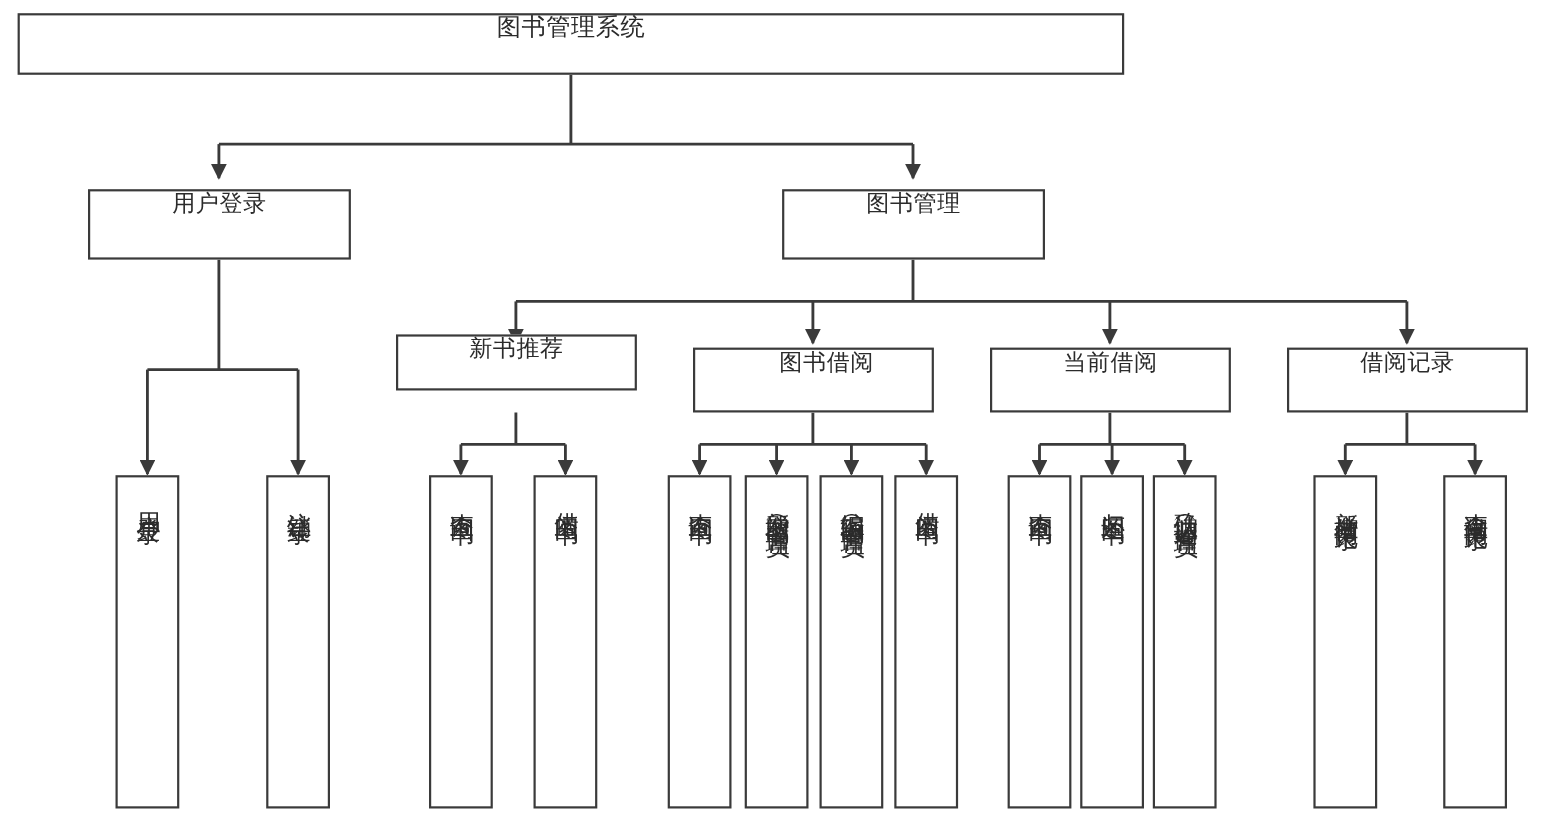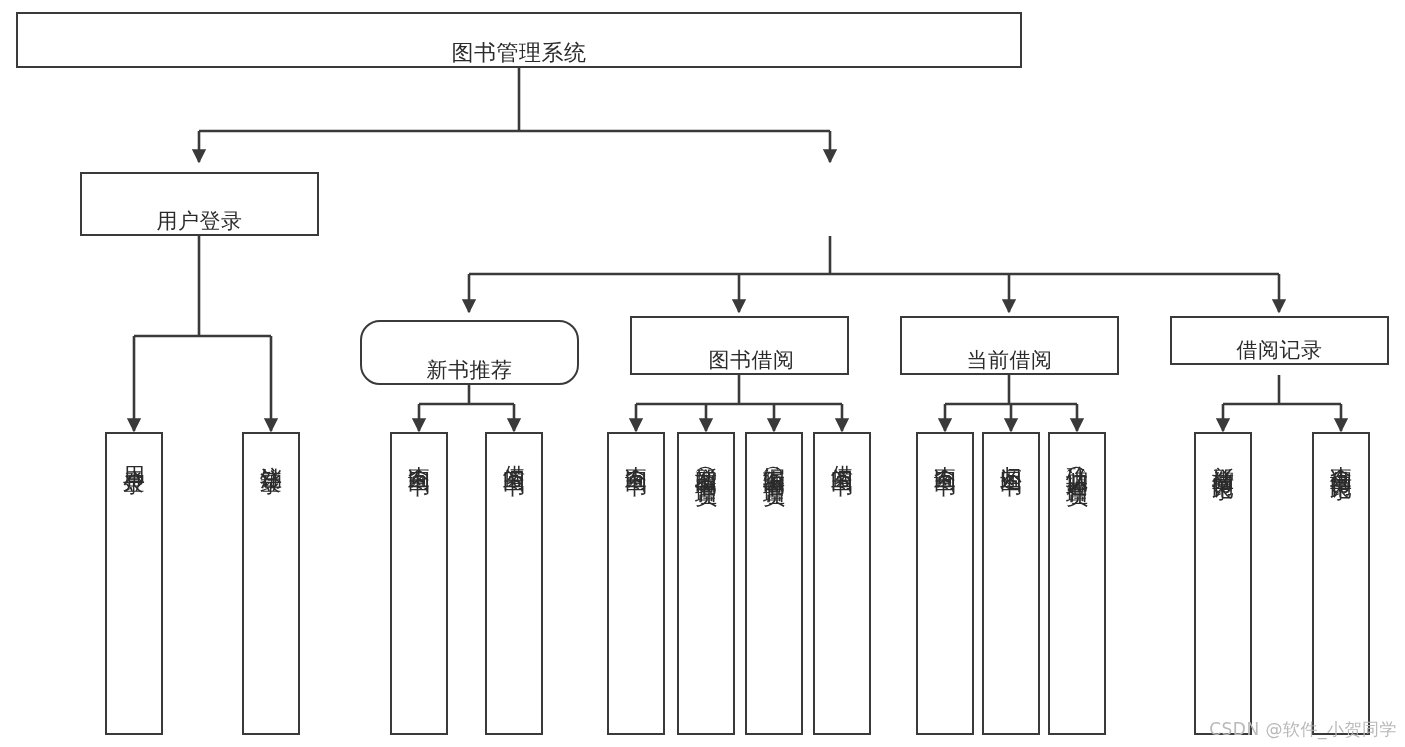--- a/index.html
+++ b/index.html
@@ -20,21 +20,21 @@
     left:0; top:0;
     width:1405px; height:747px;
     pointer-events:none;
   }
   .node{
     position:absolute;
     box-sizing:border-box;
     background:#ffffff;
     border:2px solid #3a3a3a;
     display:flex;
-    align-items:flex-end;
+    align-items:flex-start;
     justify-content:center;
     text-align:center;
     line-height:1.12;
   }
   .node .lbl{
     display:block;
     font-size:21px;
     letter-spacing:0.5px;
     color:#2b2b2b;
   }
@@ -122,31 +122,34 @@
     </g>
   </svg>
 
   <div class="node root" style="left:16px; top:12px; width:1006px; height:56px;">
     <span class="lbl">图书管理系统</span>
   </div>
 
   <div class="node lvl1" style="left:80px; top:172px; width:239px; height:64px;">
     <span class="lbl">用户登录</span>
   </div>
+  <div class="node lvl1" style="left:711px; top:172px; width:239px; height:64px;">
+    <span class="lbl">图书管理</span>
+  </div>
 
-  <div class="node lvl2" style="left:360px; top:320px; width:219px; height:65px;border-radius:20px;">
+  <div class="node lvl2" style="left:360px; top:304px; width:219px; height:51px;">
     <span class="lbl">新书推荐</span>
   </div>
   <div class="node lvl2" style="left:630px; top:316px; width:219px; height:59px;padding-left:24px;">
     <span class="lbl">图书借阅</span>
   </div>
   <div class="node lvl2" style="left:900px; top:316px; width:219px; height:59px;font-family:Liberation Serif, serif;">
     <span class="lbl">当前借阅</span>
   </div>
-  <div class="node lvl2" style="left:1170px; top:316px; width:219px; height:49px;">
+  <div class="node lvl2" style="left:1170px; top:316px; width:219px; height:59px;">
     <span class="lbl">借阅记录</span>
   </div>
 
   <div class="node leaf" style="left:105px; top:432px; width:58px; height:303px;">
     <span class="lbl">用户登录</span>
   </div>
   <div class="node leaf" style="left:242px; top:432px; width:58px; height:303px;">
     <span class="lbl">注销登录</span>
   </div>
 
@@ -180,15 +183,14 @@
     <span class="lbl">确认归还（管理员）</span>
   </div>
 
   <div class="node leaf" style="left:1194px; top:432px; width:58px; height:303px;">
     <span class="lbl">新增借阅记录</span>
   </div>
   <div class="node leaf" style="left:1312px; top:432px; width:58px; height:303px;">
     <span class="lbl">查询借阅记录</span>
   </div>
 
-  <div class="watermark">CSDN @软件_小贺同学</div>
 
 </div>
 
 </body></html>

